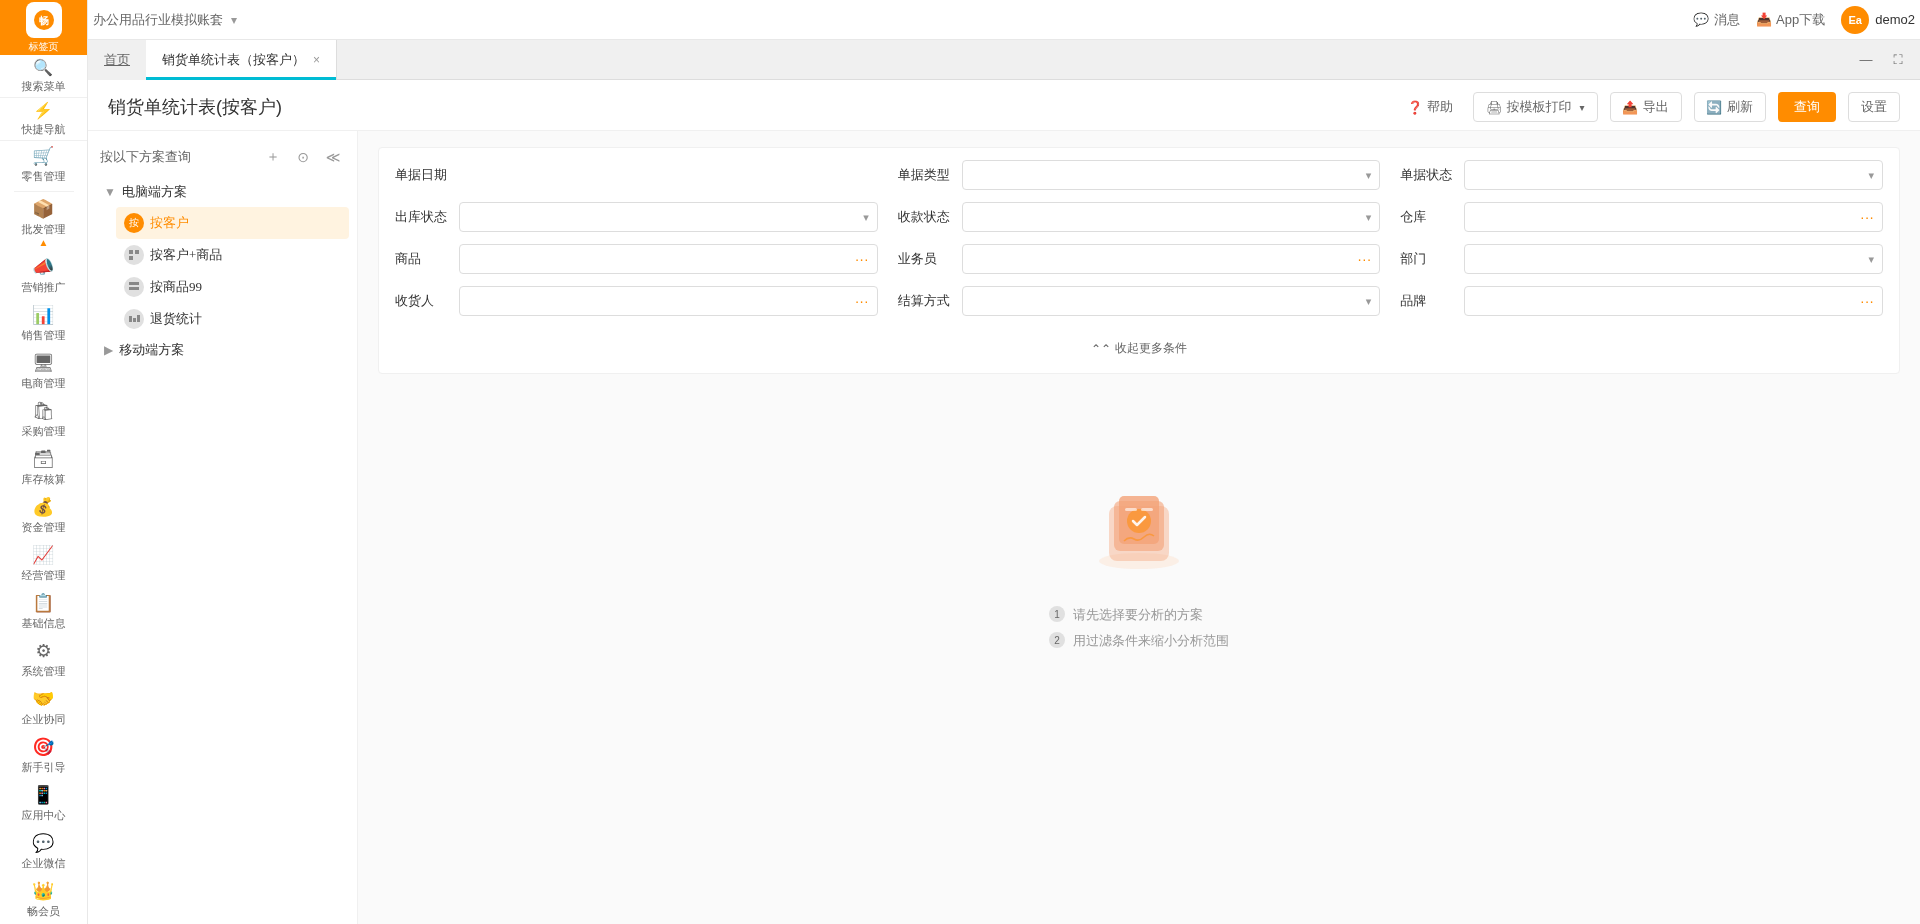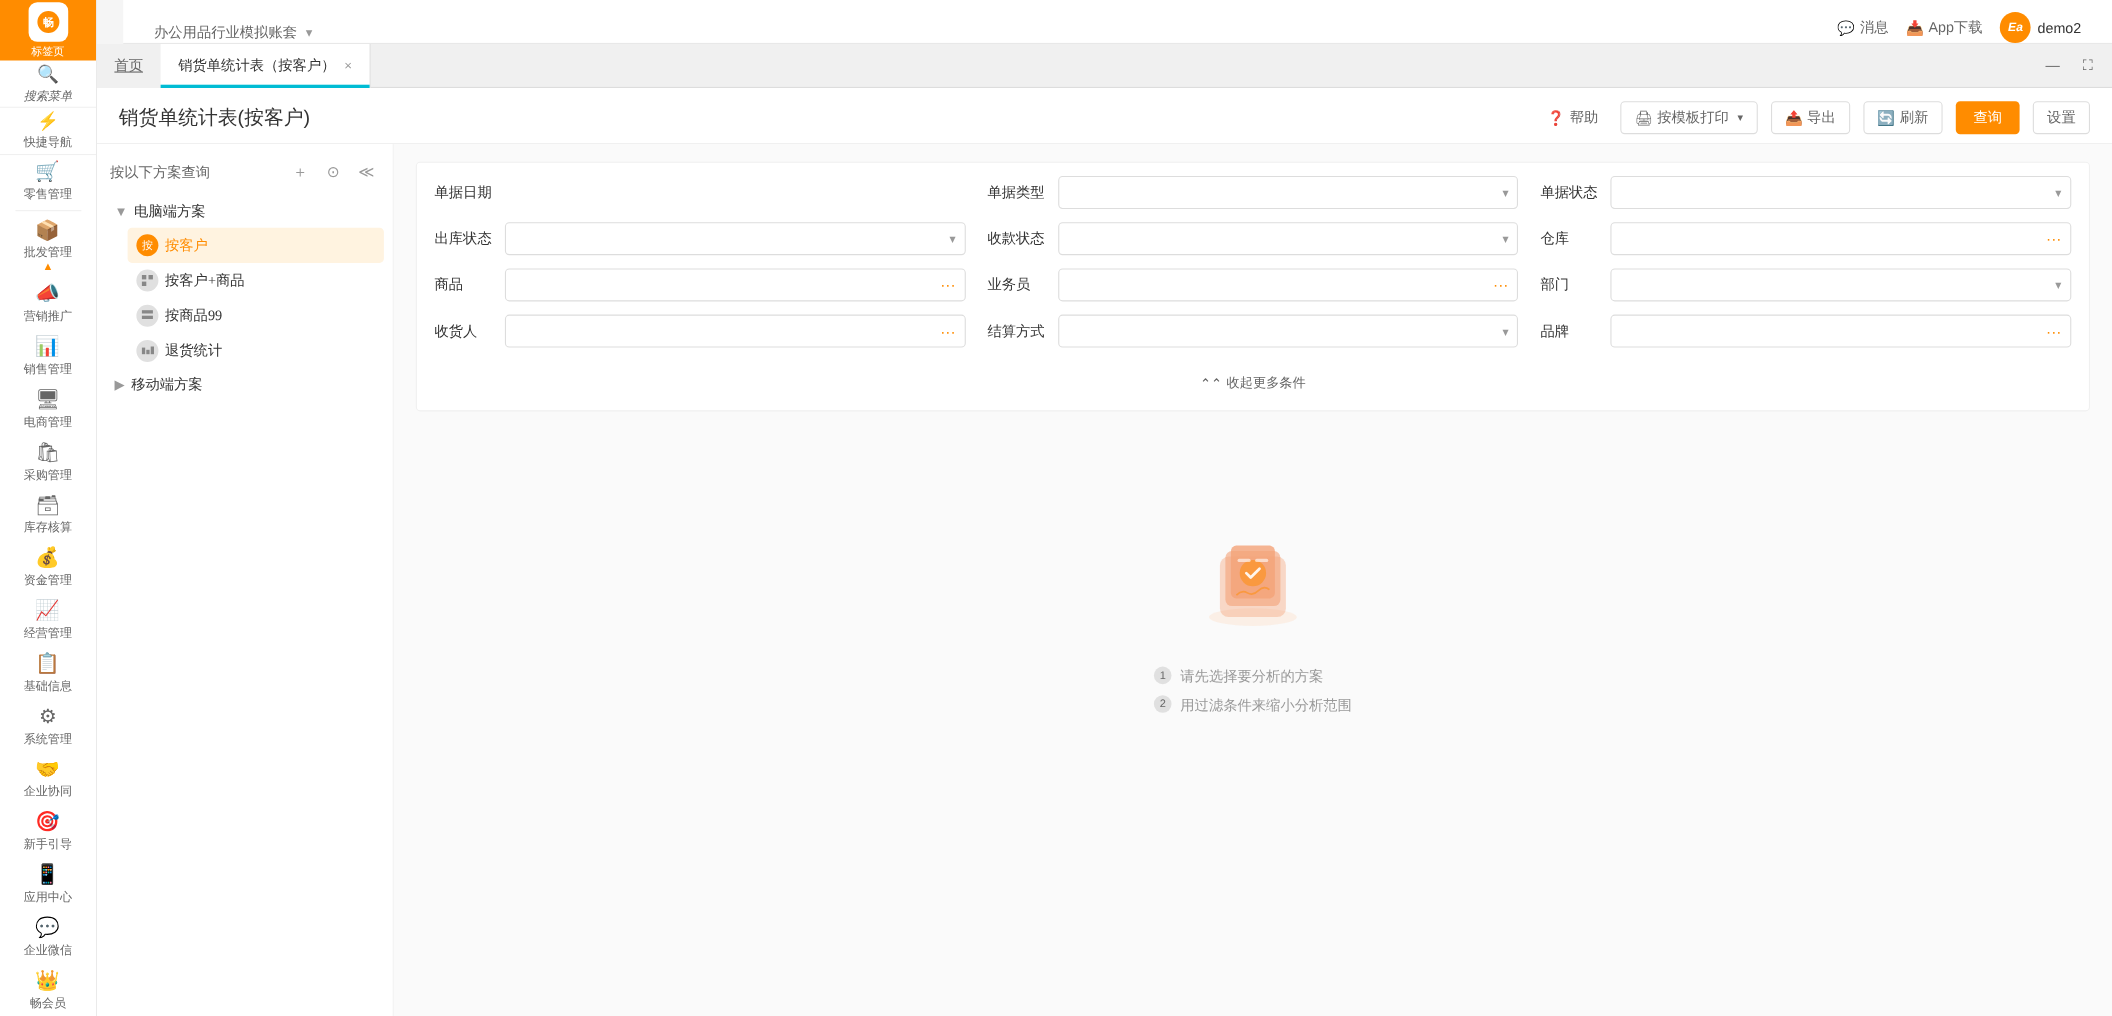--- a/index.html
+++ b/index.html
@@ -5,39 +5,39 @@
     * { margin: 0; padding: 0; box-sizing: border-box; }
     body { font-family: 'Microsoft YaHei', sans-serif; font-size: 13px; background: #f5f5f5; color: #333; width: 1920px; height: 924px; overflow: hidden; display: flex; }
 
     
     .sidebar { width: 88px; background: #fff; display: flex; flex-direction: column; align-items: center; border-right: 1px solid #e8e8e8; height: 924px; overflow-y: auto; flex-shrink: 0; }
     .sidebar-logo { width: 88px; height: 60px; background: #ff8c00; display: flex; flex-direction: column; align-items: center; justify-content: center; cursor: pointer; }
     .sidebar-logo-icon { width: 36px; height: 36px; background: #fff; border-radius: 8px; display: flex; align-items: center; justify-content: center; margin-bottom: 2px; }
     .sidebar-logo-icon svg { width: 24px; height: 24px; }
     .sidebar-logo-text { color: #fff; font-size: 10px; }
     .sidebar-search { width: 88px; height: 46px; display: flex; flex-direction: column; align-items: center; justify-content: center; cursor: pointer; border-bottom: 1px solid #f0f0f0; }
-    .sidebar-search-text { font-size: 11px; color: #666; margin-top: 2px; font-style: italic; }
+    .sidebar-search-text { font-size: 11px; color: #666; margin-top: 2px; }
     .sidebar-nav { width: 88px; height: 46px; display: flex; flex-direction: column; align-items: center; justify-content: center; cursor: pointer; border-bottom: 1px solid #f0f0f0; }
     .sidebar-nav-text { font-size: 11px; color: #666; margin-top: 2px; }
     .sidebar-item { width: 88px; min-height: 46px; display: flex; flex-direction: column; align-items: center; justify-content: center; cursor: pointer; padding: 6px 0; }
     .sidebar-item-text { font-size: 11px; color: #666; margin-top: 2px; text-align: center; }
     .sidebar-item-icon { font-size: 18px; color: #666; }
     .sidebar-divider { width: 60px; height: 1px; background: #f0f0f0; margin: 2px 0; }
 
     
     .main-content { flex: 1; display: flex; flex-direction: column; overflow: hidden; }
 
     
-    .top-bar { height: 40px; background: #fff; display: flex; align-items: flex-end; justify-content: space-between; padding: 0 28px; border-bottom: 1px solid #e8e8e8; flex-shrink: 0; margin-left: 24px; }
+    .top-bar { height: 40px; background: #fff; display: flex; align-items: center; justify-content: space-between; padding: 0 5px; border-bottom: 1px solid #e8e8e8; flex-shrink: 0; }
     .top-bar-left { display: flex; align-items: center; gap: 8px; }
     .top-bar-title { font-size: 13px; color: #666; }
     .top-bar-arrow { color: #999; font-size: 12px; }
     .top-bar-right { display: flex; align-items: center; gap: 16px; }
     .top-bar-btn { display: flex; align-items: center; gap: 4px; color: #666; font-size: 13px; cursor: pointer; }
-    .user-avatar { width: 28px; height: 28px; border-radius: 50%; background: #ff8c00; display: flex; align-items: center; justify-content: center; color: #fff; font-size: 11px; cursor: pointer; overflow: hidden; font-style: italic; }
+    .user-avatar { width: 28px; height: 28px; border-radius: 50%; background: #ff8c00; display: flex; align-items: center; justify-content: center; color: #fff; font-size: 11px; cursor: pointer; overflow: hidden; }
     .user-name { color: #333; font-size: 13px; cursor: pointer; }
 
     
     .tab-bar { height: 40px; background: #f0f0f0; display: flex; align-items: center; padding: 0 0; flex-shrink: 0; border-bottom: 1px solid #ddd; }
     .tab-home { height: 40px; padding: 0 16px; display: flex; align-items: center; background: #f0f0f0; color: #666; font-size: 13px; cursor: pointer; text-decoration: underline; }
     .tab-active { height: 40px; padding: 0 16px; display: flex; align-items: center; background: #fff; color: #333; font-size: 13px; cursor: pointer; border-right: 1px solid #ddd; position: relative; }
     .tab-close { margin-left: 8px; color: #999; cursor: pointer; font-size: 12px; }
     .tab-bar-actions { margin-left: auto; display: flex; align-items: center; gap: 4px; padding-right: 8px; }
     .tab-bar-action-btn { width: 28px; height: 28px; display: flex; align-items: center; justify-content: center; cursor: pointer; color: #666; border-radius: 4px; }
 

